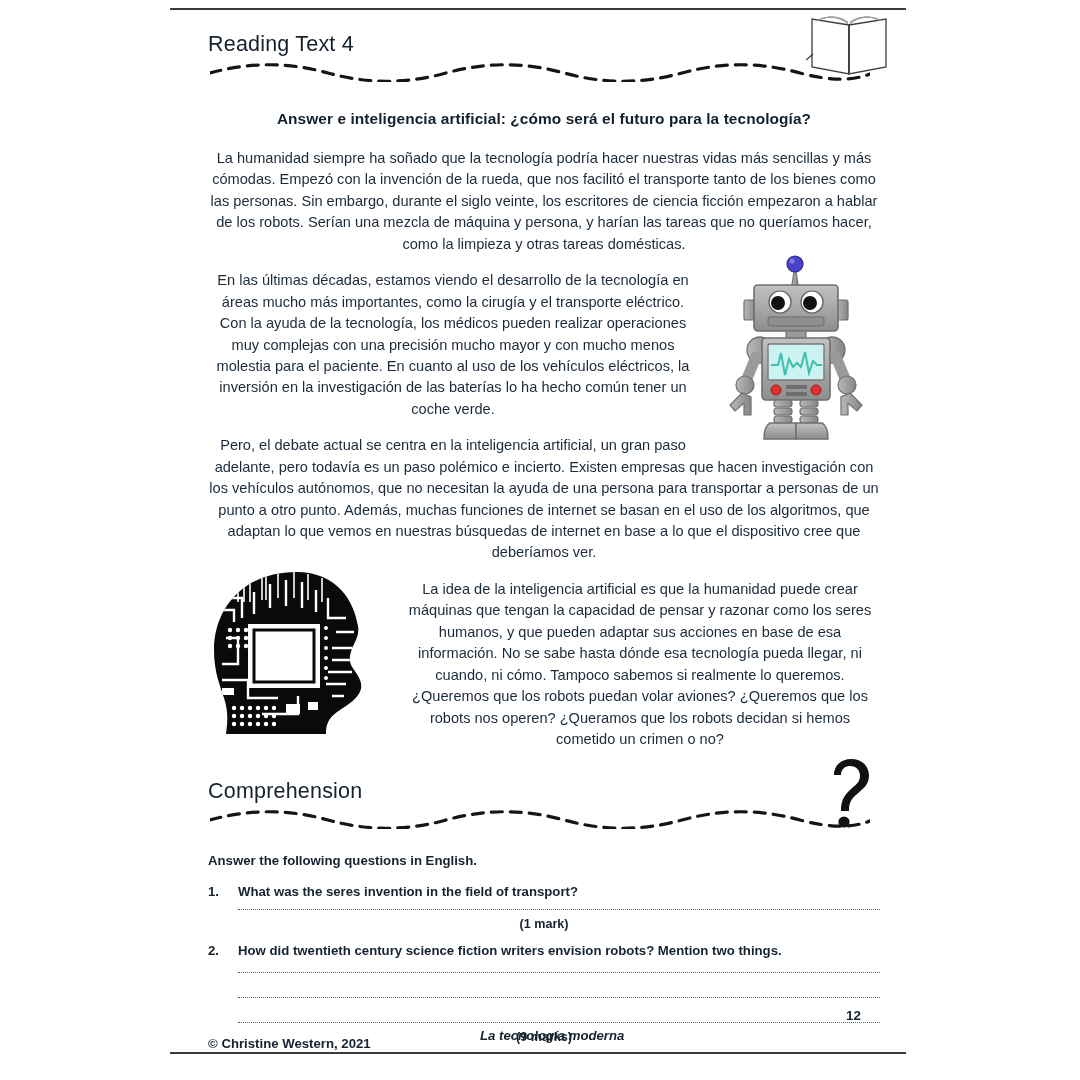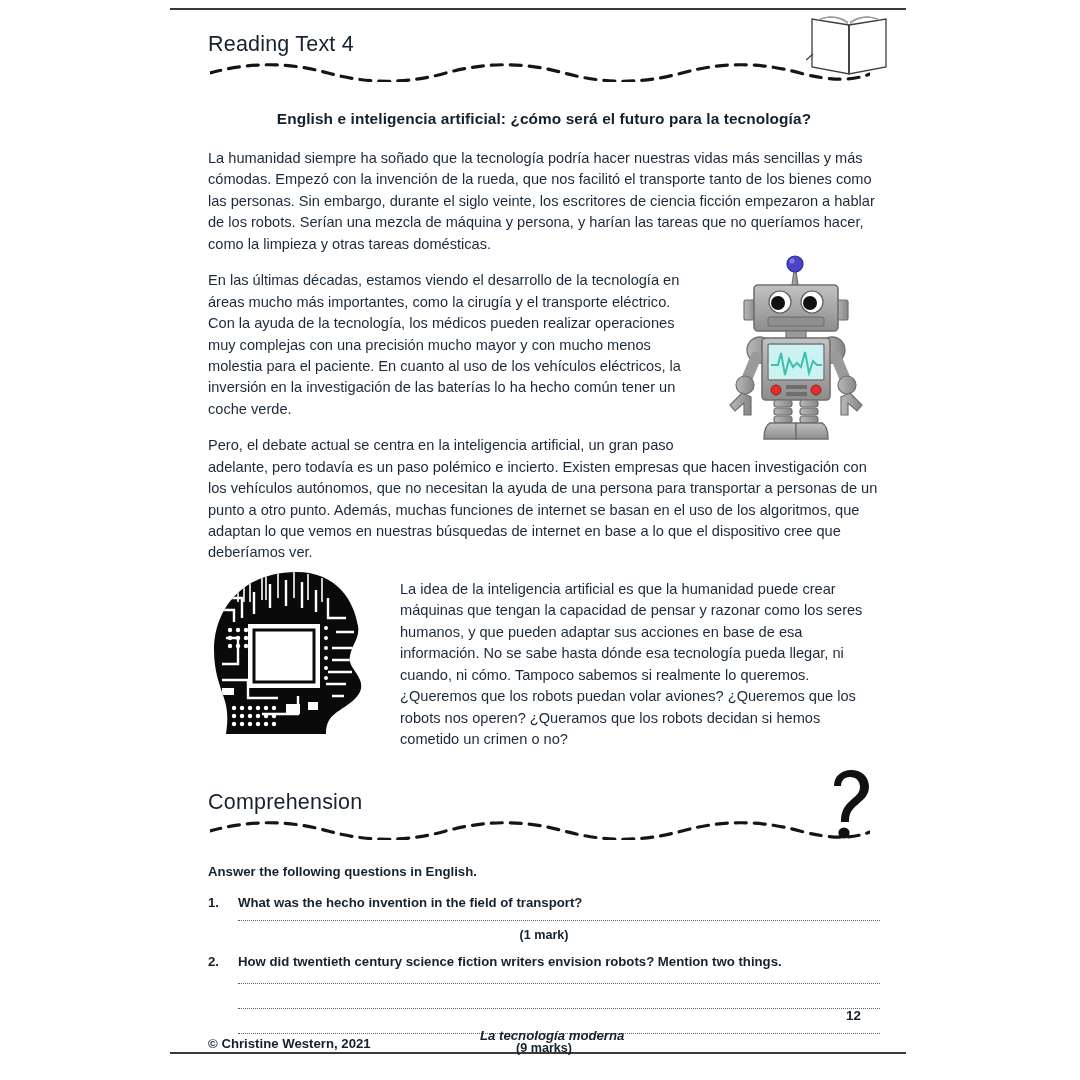--- a/index.html
+++ b/index.html
@@ -84,42 +84,42 @@
   }
 
   
   .body-text {
     font-size: 14.6px;
     line-height: 1.47;
     color: #1b2a3a;
     margin: 0;
     text-align: left;
   }
-  .para { margin-top: 15px; }
+  .para { margin-top: 15px; text-align: center; }
   .para:first-child { margin-top: 0; }
 
   
   .robot-float {
     float: right;
     width: 168px;
     height: 192px;
     margin: 0 0 4px 14px;
     shape-outside: margin-box;
   }
   .chip-float {
     float: left;
     width: 178px;
     height: 175px;
     margin: 4px 14px 6px 0;
   }
 
   .flow { overflow: hidden; }
 
   
-  .comprehension-wrap { margin-top: 34px; }
+  .comprehension-wrap { margin-top: 23px; }
 
   .instruction {
     font-weight: 700;
     font-size: 13.2px;
     margin: 18px 0 0 0;
     color: #15222f;
   }
 
   .question {
     display: flex;
@@ -214,21 +214,21 @@
             <path d="M16,7 C24,3 35,5 42,10"></path>
             <path d="M76,9 C66,3 52,4 44,12"></path>
             <path d="M73,8 C64,3 52,5 44,11"></path>
             <path d="M70,7 C62,3 51,5 44,10"></path>
           </g>
           <path d="M0,48 L7,42" stroke="#3d3d3d" stroke-width="1.3" fill="none"></path>
         </svg>
       </div>
     </div>
 
-    <div class="headline">English e inteligencia artificial: ¿cómo será el futuro para la tecnología?</div>
+    <div class="headline">Answer e inteligencia artificial: ¿cómo será el futuro para la tecnología?</div>
 
     <div class="flow" style="margin-top:20px;">
 
       <p class="body-text para">La humanidad siempre ha soñado que la tecnología podría hacer nuestras vidas más sencillas y más cómodas. Empezó con la invención de la rueda, que nos facilitó el transporte tanto de los bienes como las personas. Sin embargo, durante el siglo veinte, los escritores de ciencia ficción empezaron a hablar de los robots. Serían una mezcla de máquina y persona, y harían las tareas que no queríamos hacer, como la limpieza y otras tareas domésticas.</p>
 
       <div class="robot-float">
         <svg width="168" height="192" viewBox="0 0 168 192" xmlns="http://www.w3.org/2000/svg">
           <defs>
             <linearGradient id="metal" x1="0" y1="0" x2="1" y2="0">
               <stop offset="0%" stop-color="#b9b9b9"></stop>
@@ -414,21 +414,21 @@
             <circle cx="24" cy="65" r="5.6" fill="#111111"></circle>
           </svg>
         </div>
       </div>
 
       <div class="instruction">Answer the following questions in English.</div>
 
       <div>
         <div class="question">
           <span class="q-num">1.</span>
-          <span class="q-text">What was the hecho invention in the field of transport?</span>
+          <span class="q-text">What was the seres invention in the field of transport?</span>
         </div>
         <div class="answer-lines">
           <div class="dotline"></div>
         </div>
         <div class="marks">(1 mark)</div>
       </div>
 
       <div>
         <div class="question" style="margin-top:12px;">
           <span class="q-num">2.</span>

